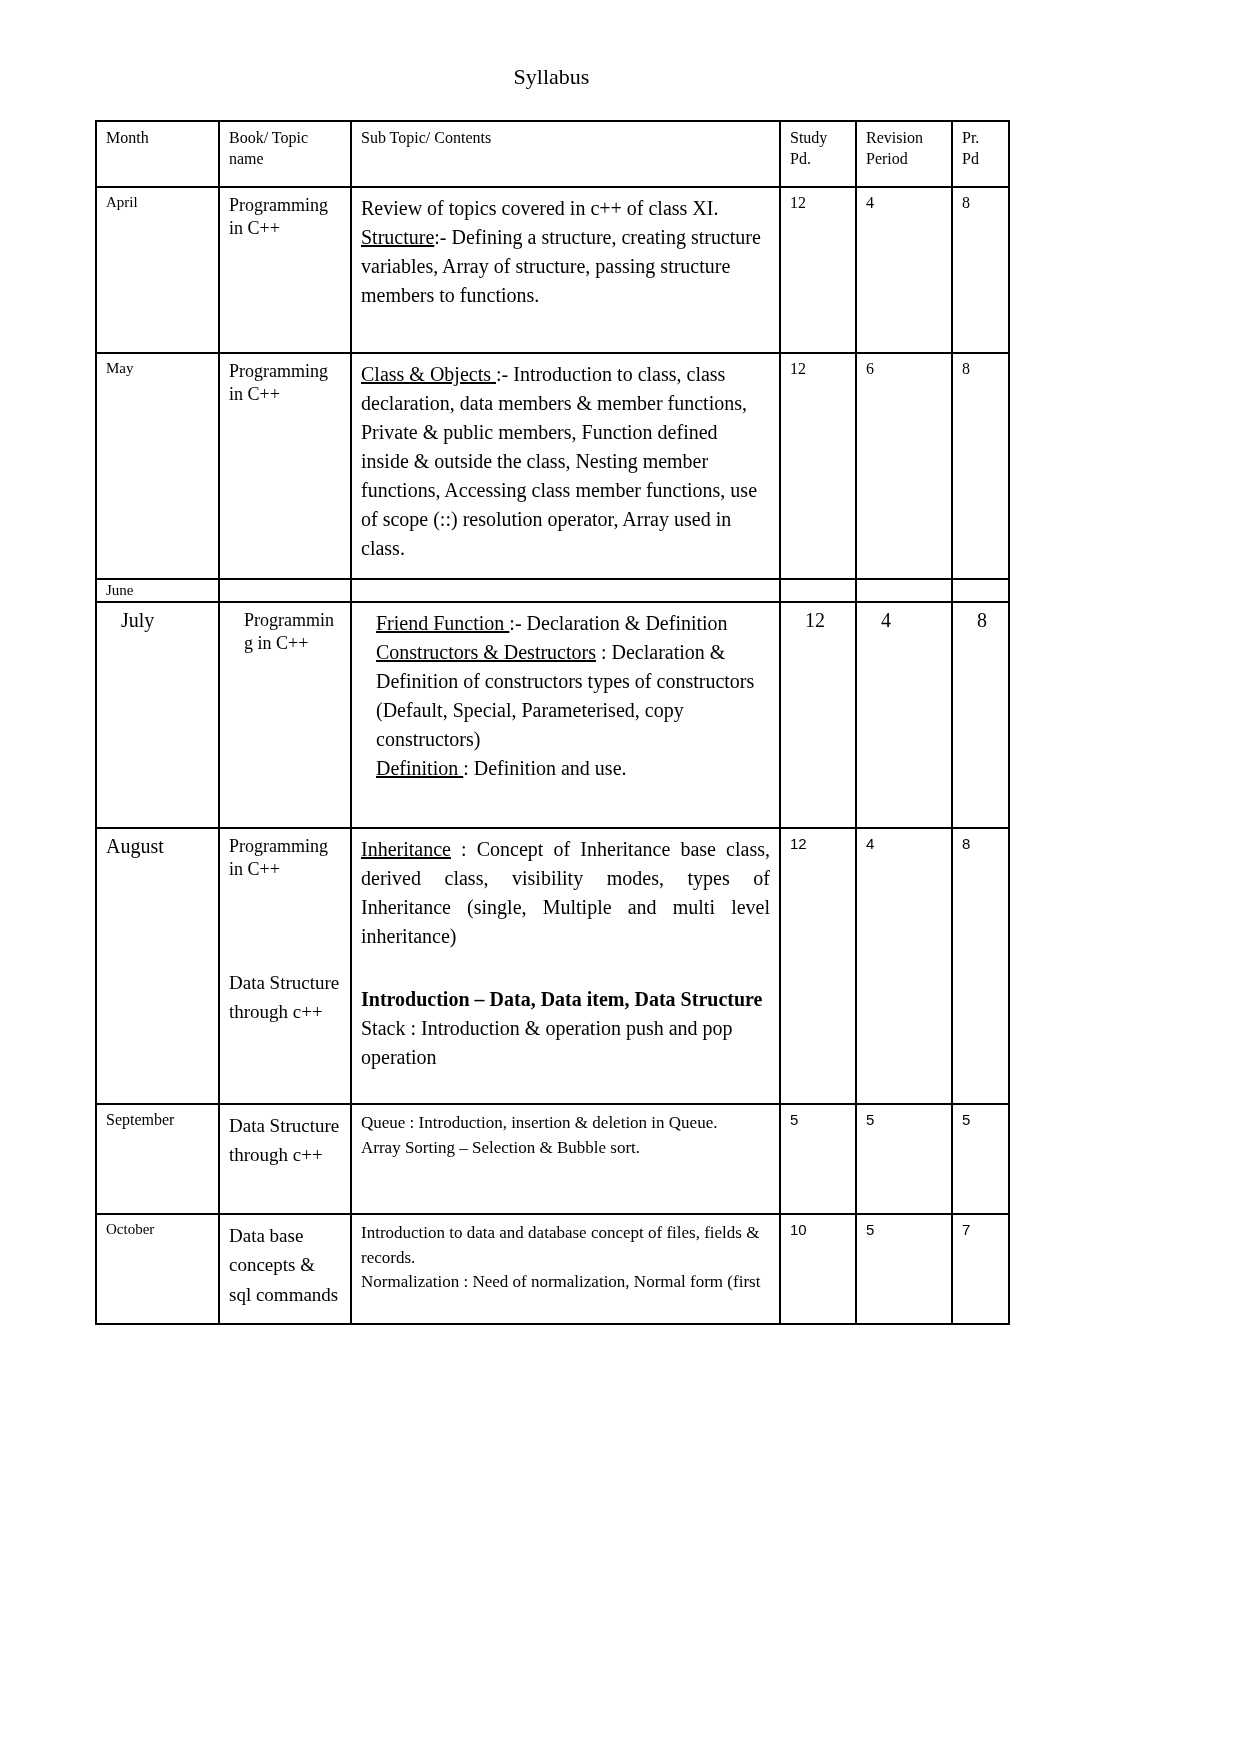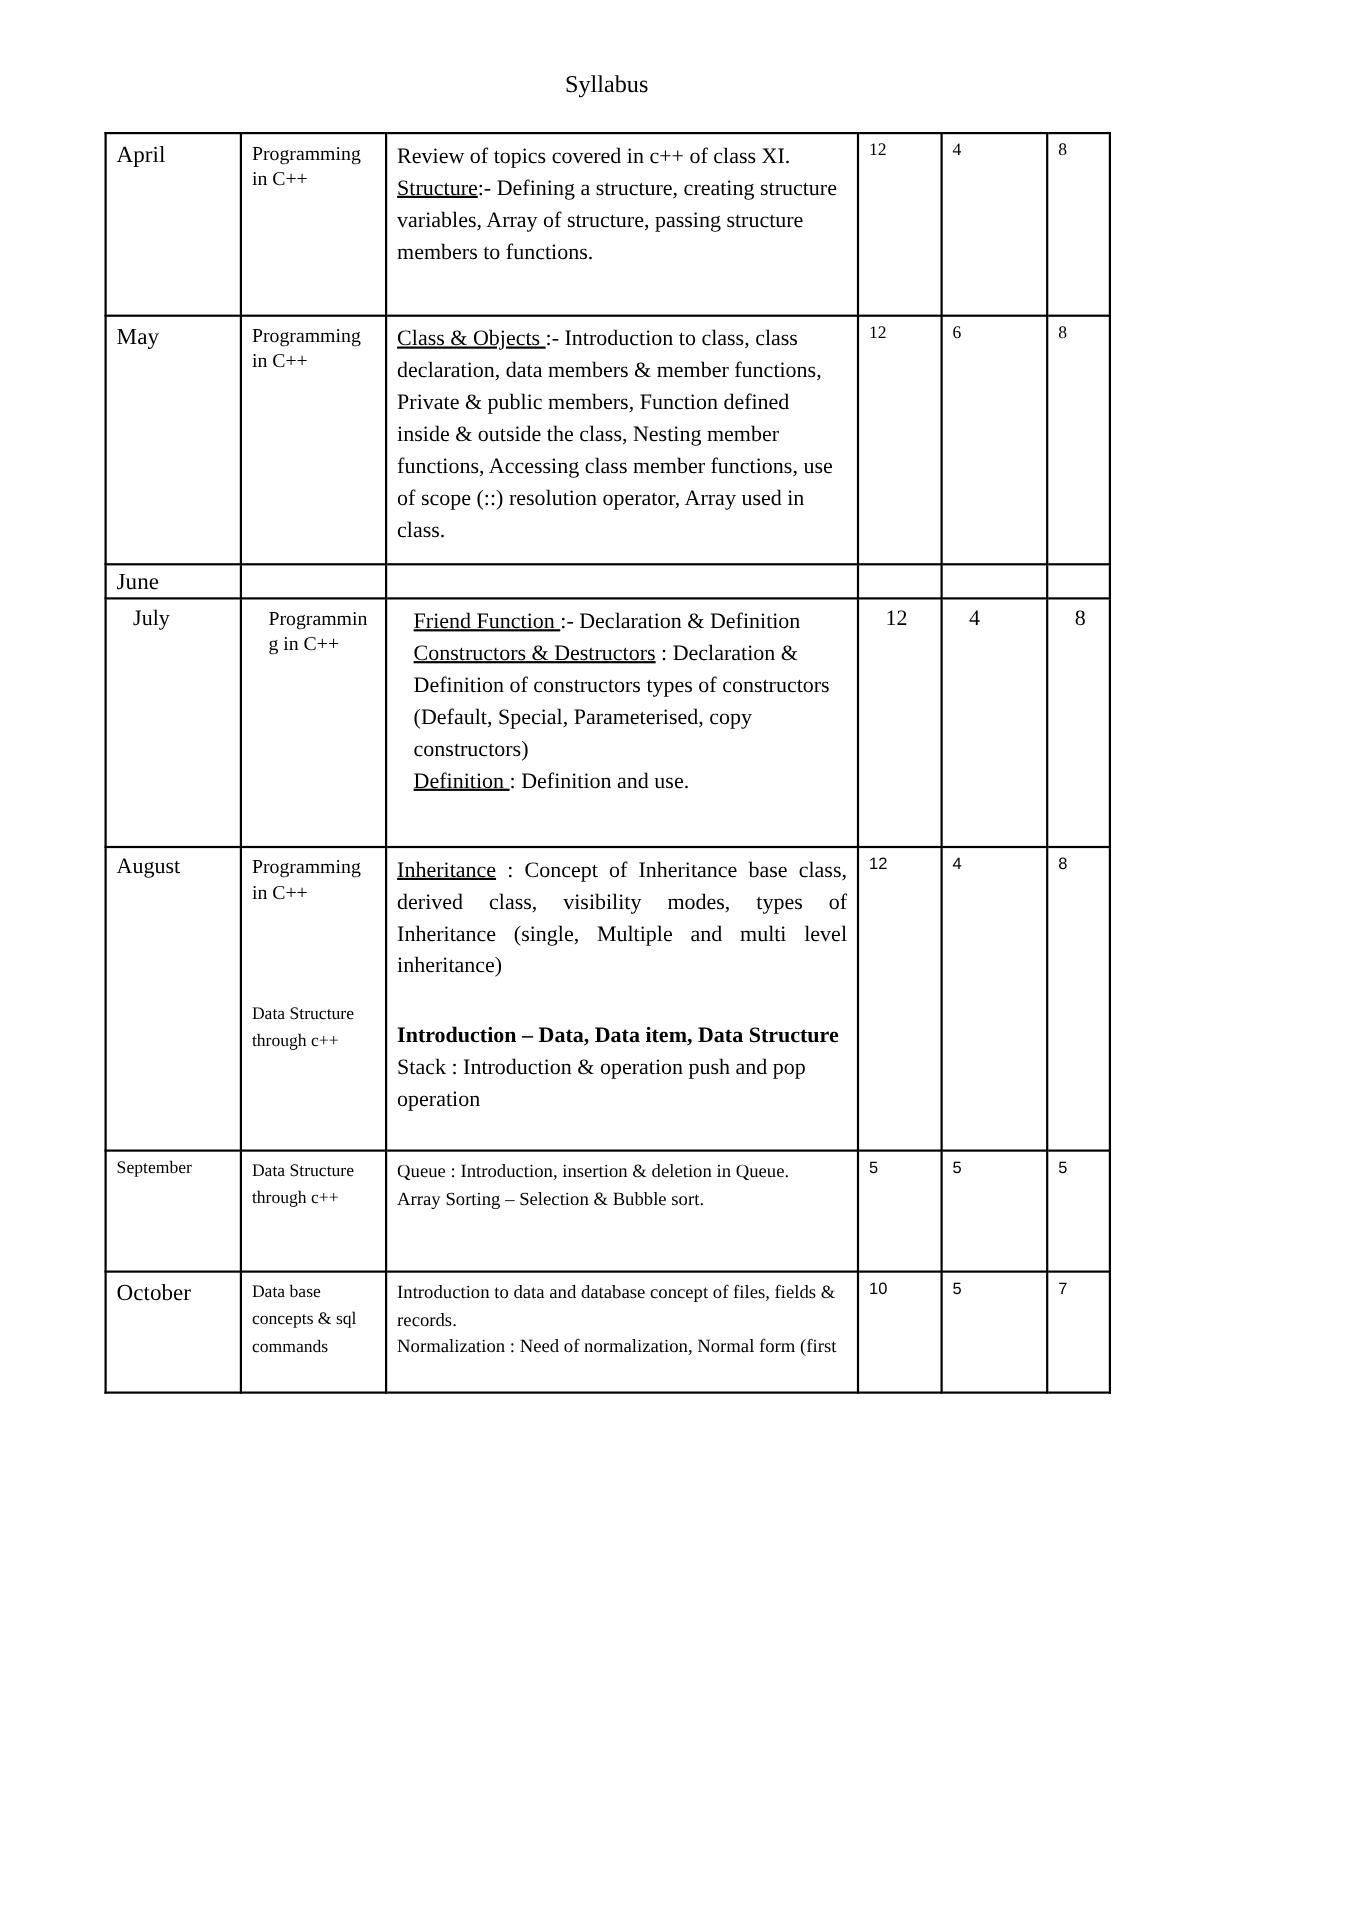--- a/index.html
+++ b/index.html
@@ -33,27 +33,27 @@
   
   tr.r-april  td { height: 166px; }
   tr.r-may    td { height: 226px; }
   tr.r-june   td { height: 14px; padding-top: 2px; padding-bottom: 2px; }
   tr.r-july   td { height: 226px; padding-left: 24px; }
   tr.r-august td { height: 276px; }
   tr.r-sep    td { height: 110px; }
   tr.r-oct    td { height: 110px; }
 
   
-  .m15 { font-size: 21px; }
+  .m15 { font-size: 15px; }
   .m16 { font-size: 16px; }
   .m20 { font-size: 20px; }
 
   
   .book-sm { font-size: 18px; line-height: 1.3; }
-  .book-lg { font-size: 16px; line-height: 1.55; }
+  .book-lg { font-size: 19px; line-height: 1.55; }
   .book-gap { margin-top: 86px; }
 
   
   .content    { font-size: 20px; line-height: 1.45; }
   .content-md { font-size: 17px; line-height: 1.45; }
   .para { margin: 0; }
   .para.justify { text-align: justify; }
   .para.gap { margin-top: 34px; font-weight: bold; }
   .u { text-decoration: underline; }
 
@@ -75,20 +75,28 @@
     <colgroup>
       <col style="width:123px">
       <col style="width:132px">
       <col style="width:429px">
       <col style="width:76px">
       <col style="width:96px">
       <col style="width:57px">
     </colgroup>
 
     <tbody>
+        <tr class="r-header">
+      <th>Month</th>
+      <th>Book/ Topic name</th>
+      <th>Sub Topic/ Contents</th>
+      <th>Study Pd.</th>
+      <th>Revision Period</th>
+      <th>Pr. Pd</th>
+    </tr>
 
     <tr class="r-april">
       <td class="m15">April</td>
       <td>
         <div class="book-sm">Programming in C++</div>
       </td>
       <td class="content">
             <div class="para justify"><span>Review of topics covered in c++ of class XI.</span></div>
             <div class="para"><span class="u">Structure</span><span>:- Defining a structure, creating structure variables, Array of structure, passing structure members to functions.</span></div>
           </td>

